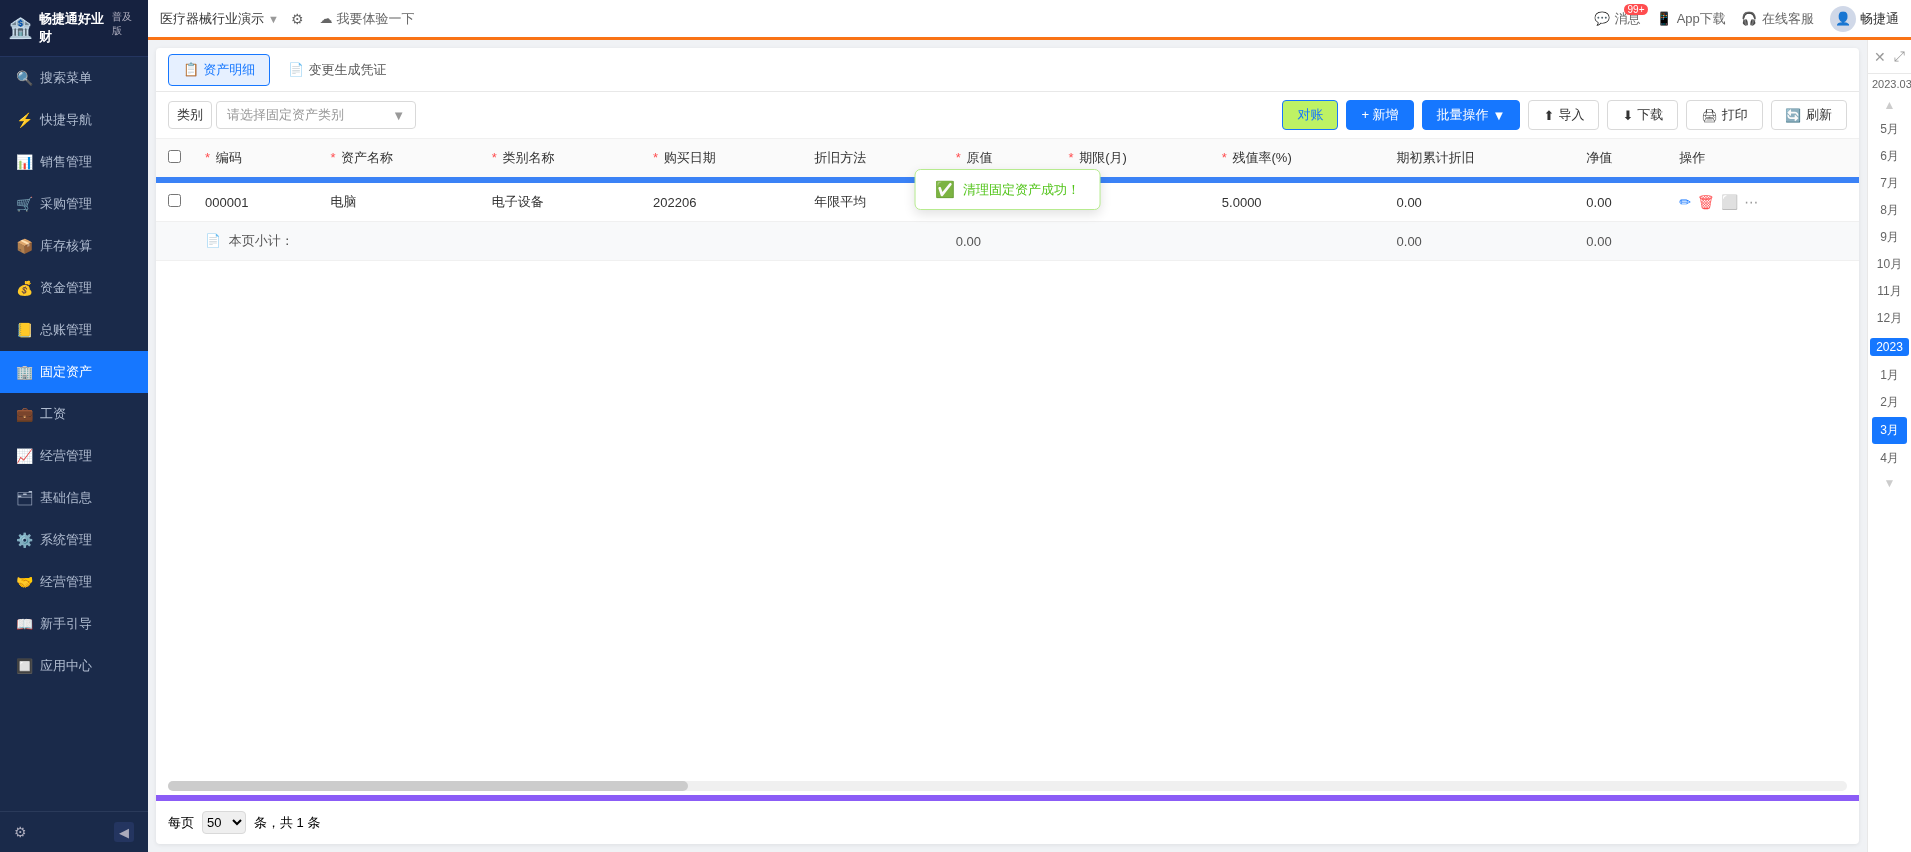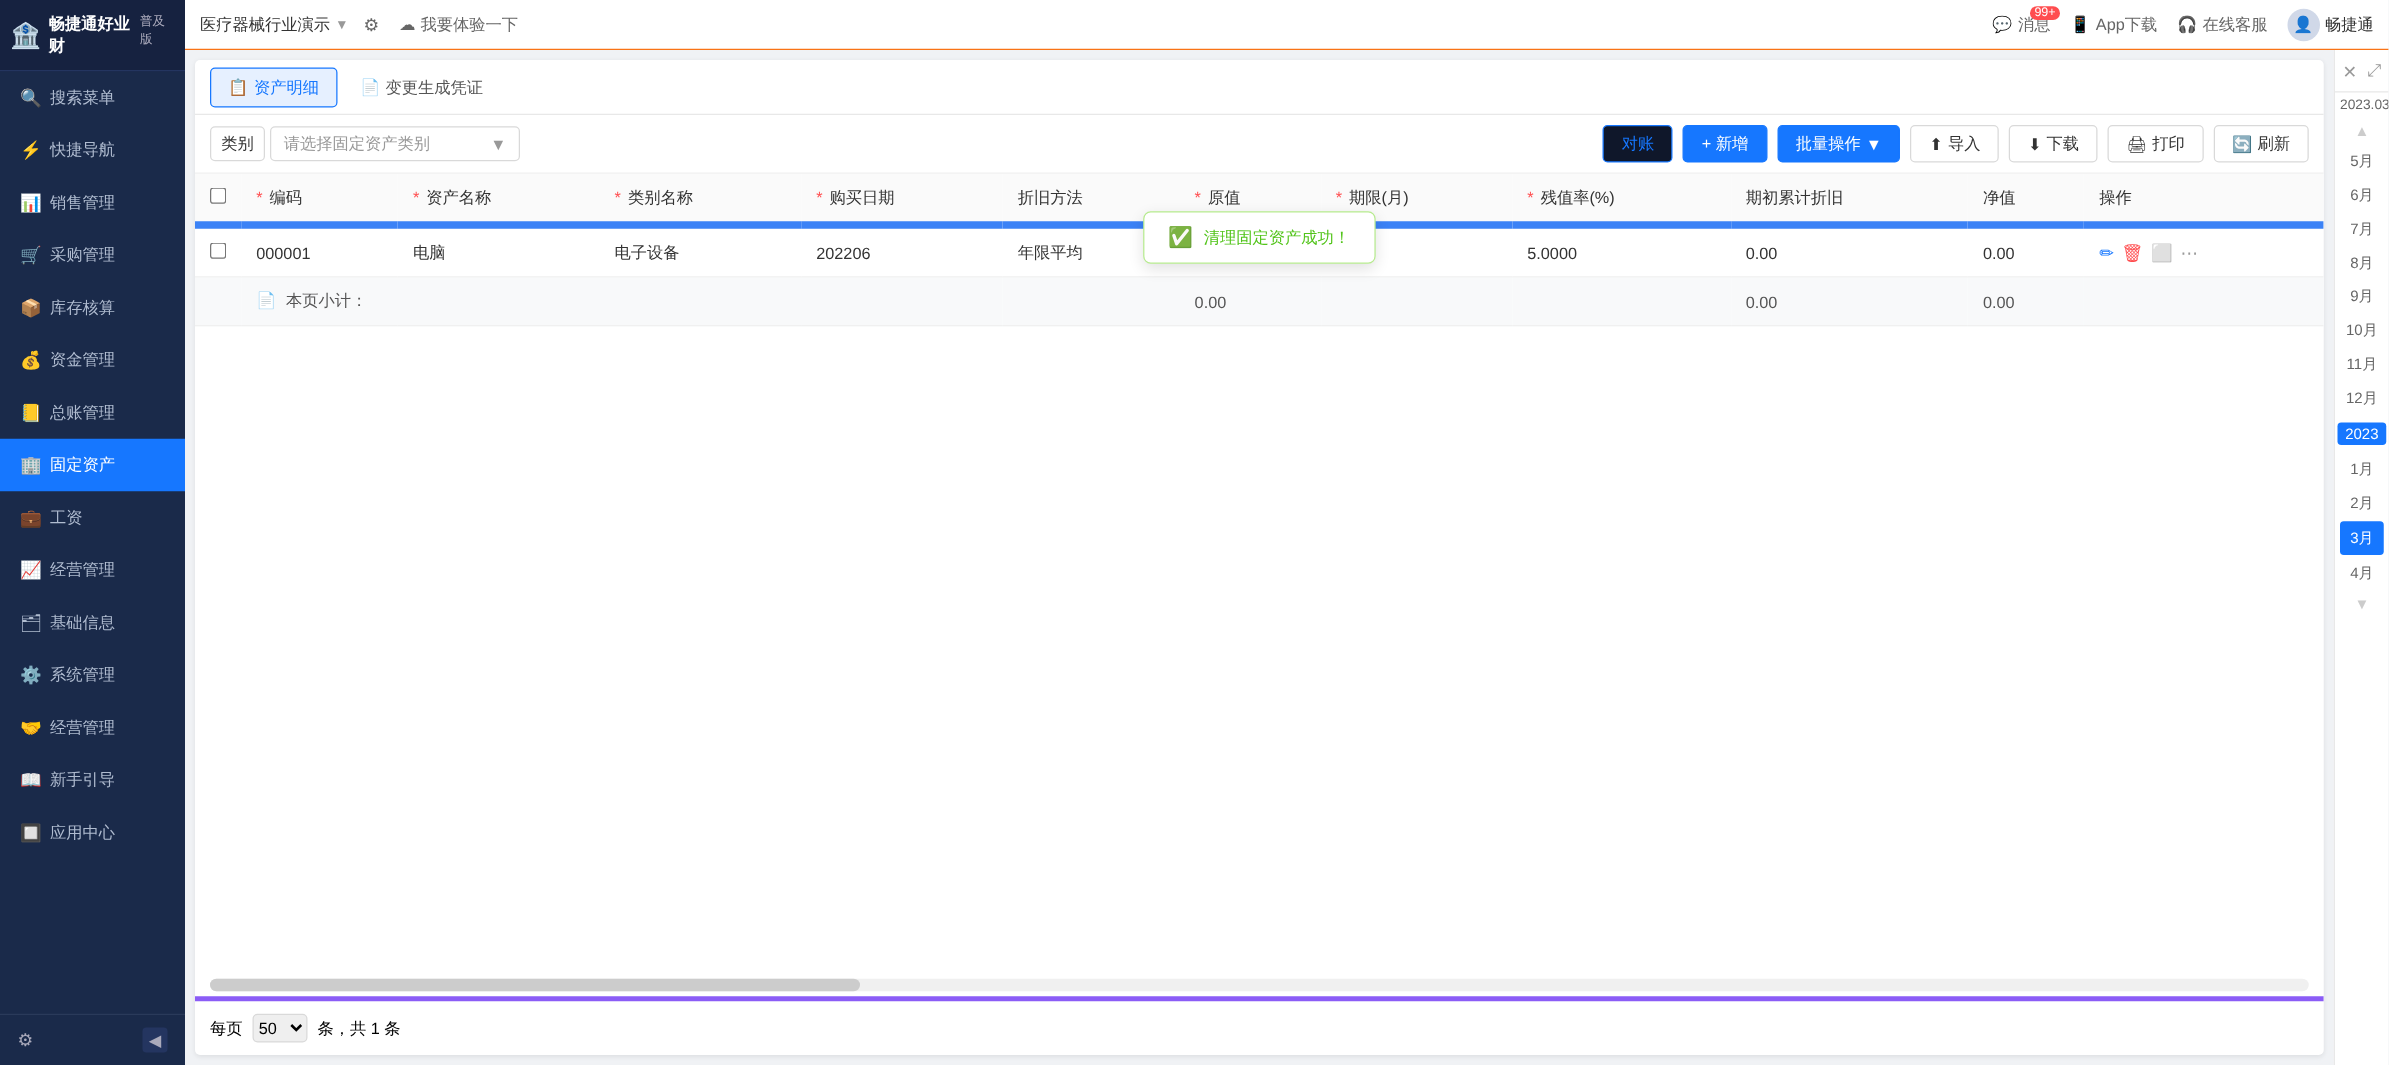--- a/index.html
+++ b/index.html
@@ -18,21 +18,21 @@
     .sidebar-item.active { background: #1677ff; color: #fff; }
     .sidebar-item .icon { font-size: 14px; width: 16px; text-align: center; }
     .sidebar-bottom { display: flex; align-items: center; justify-content: space-between; padding: 10px 14px; border-top: 1px solid #2a3a5a; }
     .sidebar-bottom .icon { color: #aab; font-size: 14px; cursor: pointer; }
     .sidebar-toggle { display: flex; align-items: center; justify-content: center; width: 20px; height: 20px; background: #243560; border-radius: 3px; cursor: pointer; color: #aab; }
 
     
     .main { flex: 1; display: flex; flex-direction: column; overflow: hidden; }
 
     
-    .topbar { height: 40px; background: #fff; border-bottom: 1px solid #f97316; display: flex; align-items: center; padding: 0 12px; gap: 8px; flex-shrink: 0; justify-content: center; }
+    .topbar { height: 40px; background: #fff; border-bottom: 3px solid #f97316; display: flex; align-items: center; padding: 0 12px; gap: 8px; flex-shrink: 0; justify-content: center; }
     .topbar-company { display: flex; align-items: center; gap: 4px; font-size: 13px; color: #333; cursor: pointer; }
     .topbar-company .arrow { color: #999; font-size: 11px; }
     .topbar-gear { color: #666; cursor: pointer; font-size: 14px; margin-left: 4px; }
     .topbar-exp { display: flex; align-items: center; gap: 4px; color: #666; cursor: pointer; margin-left: 8px; font-size: 13px; }
     .topbar-right { margin-left: auto; display: flex; align-items: center; gap: 16px; }
     .topbar-right-item { display: flex; align-items: center; gap: 4px; color: #666; cursor: pointer; font-size: 13px; position: relative; }
     .badge { background: #ff4d4f; color: #fff; border-radius: 10px; font-size: 10px; padding: 0 4px; min-width: 18px; text-align: center; position: absolute; top: -6px; right: -8px; }
     .topbar-avatar { width: 26px; height: 26px; background: #d0d8e8; border-radius: 50%; display: flex; align-items: center; justify-content: center; color: #666; font-size: 11px; }
     .topbar-username { color: #333; }
 
@@ -50,42 +50,42 @@
     
     .subtabs { display: flex; align-items: center; padding: 0 12px; border-bottom: 1px solid #e8e8e8; height: 44px; gap: 4px; flex-shrink: 0; }
     .subtab { display: flex; align-items: center; gap: 4px; padding: 6px 14px; border-radius: 4px; cursor: pointer; font-size: 13px; color: #555; }
     .subtab.active { background: #e6f0ff; color: #1677ff; border: 1px solid #1677ff; }
 
     
     .toolbar { display: flex; align-items: center; padding: 8px 12px; gap: 20px; border-bottom: 1px solid #f0f0f0; flex-shrink: 0; }
     .toolbar-right { margin-left: auto; display: flex; align-items: center; gap: 8px; }
     .btn { padding: 5px 14px; border-radius: 4px; border: 1px solid #d9d9d9; background: #fff; color: #333; cursor: pointer; font-size: 13px; display: flex; align-items: center; gap: 4px; }
     .btn.primary { background: #1677ff; color: #fff; border-color: #1677ff; }
-    .btn.blue-outline { background: #0f172a; color: #1677ff; border-color: #1677ff; }
+    .btn.blue-outline { background: #bef264; color: #1677ff; border-color: #1677ff; }
     .btn.batch { background: #1677ff; color: #fff; border-color: #1677ff; }
     .category-select { display: flex; align-items: center; gap: 4px; }
     .cat-label { color: #333; padding: 4px 8px; border: 1px solid #d9d9d9; border-radius: 4px; }
     .cat-input { display: flex; align-items: center; gap: 4px; border: 1px solid #d9d9d9; border-radius: 4px; padding: 4px 10px; background: #fff; color: #999; cursor: pointer; min-width: 200px; }
 
     
     .table-wrapper { flex: 1; overflow: auto; position: relative; }
     table { width: 100%; border-collapse: collapse; min-width: 900px; }
     thead tr { background: #fafafa; }
     th { padding: 10px 12px; text-align: left; font-weight: 500; color: #333; border-bottom: 6px solid #3b82f6; font-size: 13px; white-space: nowrap; }
     th .required { color: #ff4d4f; margin-right: 2px; }
     td { padding: 10px 12px; border-bottom: 1px solid #f0f0f0; color: #333; font-size: 13px; }
     .checkbox-col { width: 36px; text-align: center; }
     .subtotal-row td { background: #f8f9fa; color: #555; }
 
     
     .success-toast { position: absolute; left: 50%; transform: translateX(-50%); top: 30px; background: #fff; border: 1px solid #b7eb8f; border-radius: 6px; padding: 10px 20px; display: flex; align-items: center; gap: 8px; color: #52c41a; font-size: 14px; box-shadow: 0 4px 12px rgba(0,0,0,0.12); z-index: 100; white-space: nowrap; }
     .success-toast .check-icon { color: #52c41a; font-size: 16px; }
 
     
-    .pagination { display: flex; align-items: center; gap: 8px; padding: 10px 12px; border-top: 4px solid #8b5cf6; flex-shrink: 0; }
+    .pagination { display: flex; align-items: center; gap: 8px; padding: 10px 12px; border-top: 6px solid #8b5cf6; flex-shrink: 0; }
     .page-select { border: 1px solid #d9d9d9; border-radius: 4px; padding: 2px 0; font-size: 13px; }
 
     
     .right-panel { width: 44px; background: #fff; border-left: 1px solid #e8e8e8; display: flex; flex-direction: column; align-items: center; flex-shrink: 0; }
     .right-panel-header { display: flex; align-items: center; justify-content: space-between; width: 100%; padding: 8px 6px; border-bottom: 1px solid #e8e8e8; }
     .right-panel-year { background: #1677ff; color: #fff; border-radius: 3px; padding: 2px 6px; font-size: 12px; margin: 6px 0; text-align: center; cursor: pointer; }
     .right-panel-item { color: #666; font-size: 12px; padding: 5px 2px; cursor: pointer; text-align: center; width: 100%; }
     .right-panel-item.current { background: #1677ff; color: #fff; border-radius: 3px; margin: 1px 4px; width: calc(100% - 8px); }
     .right-panel-arrow { color: #ccc; font-size: 12px; cursor: pointer; padding: 4px 0; }
     .right-panel-close { font-size: 14px; color: #999; cursor: pointer; }

